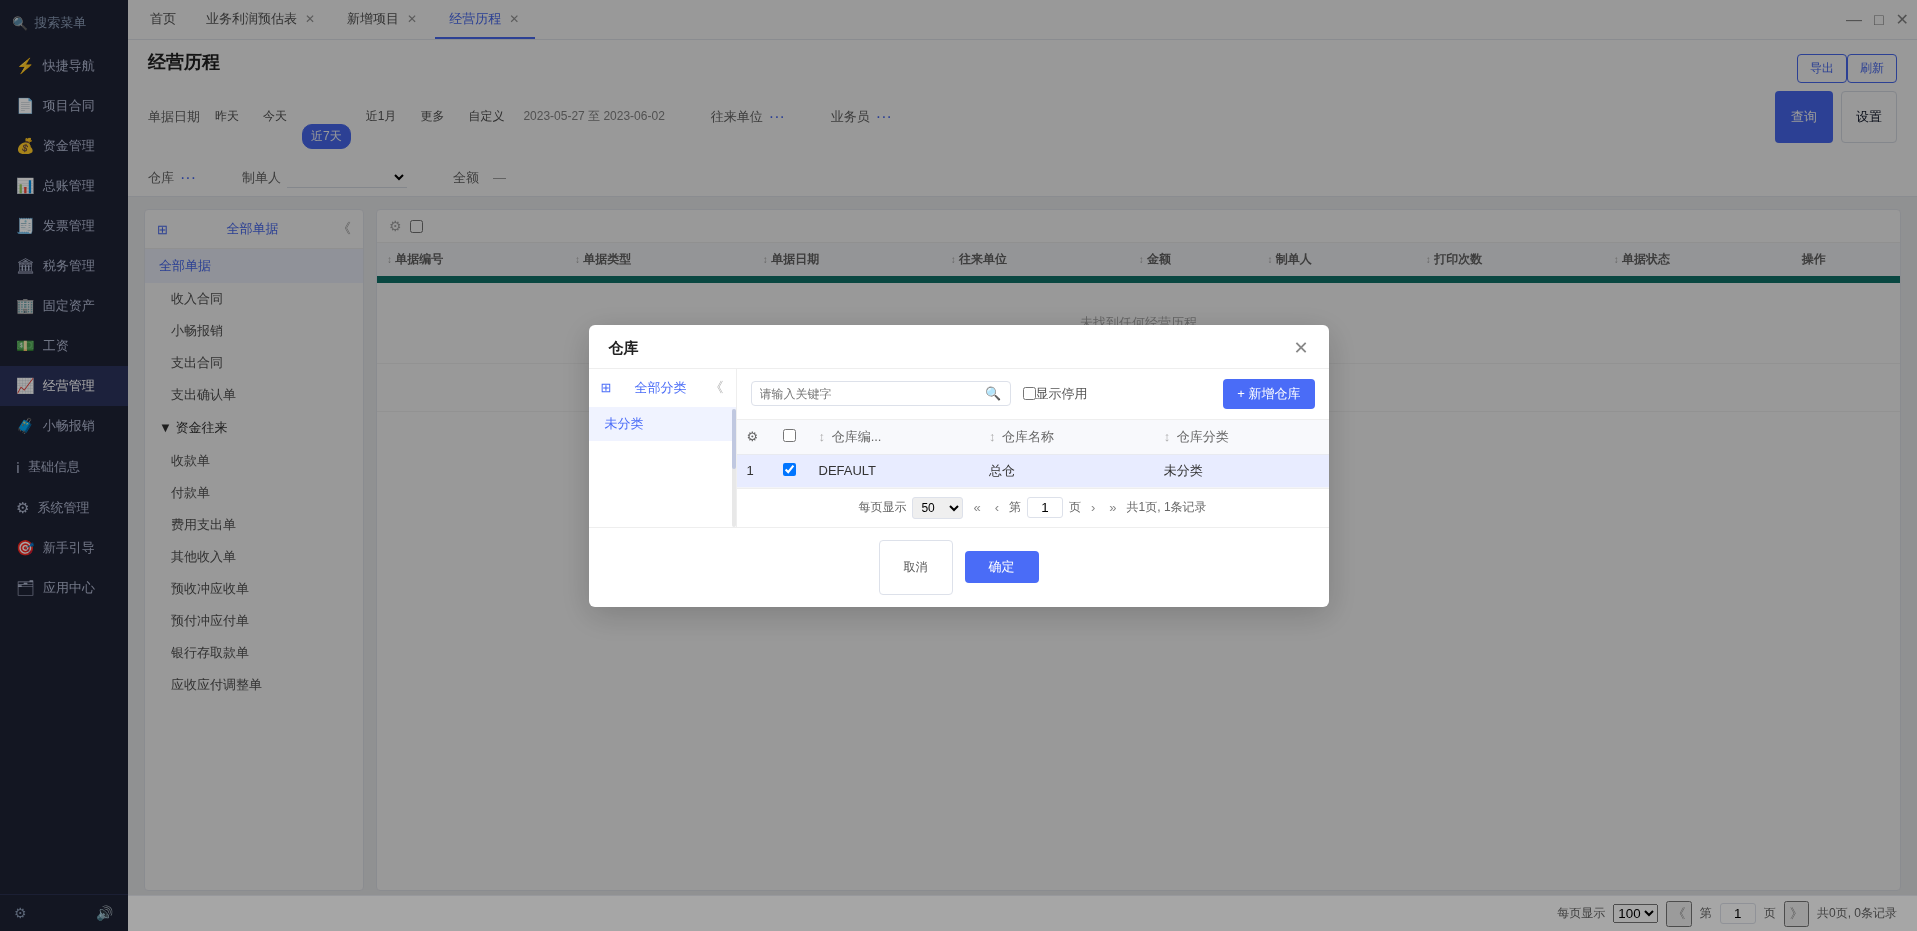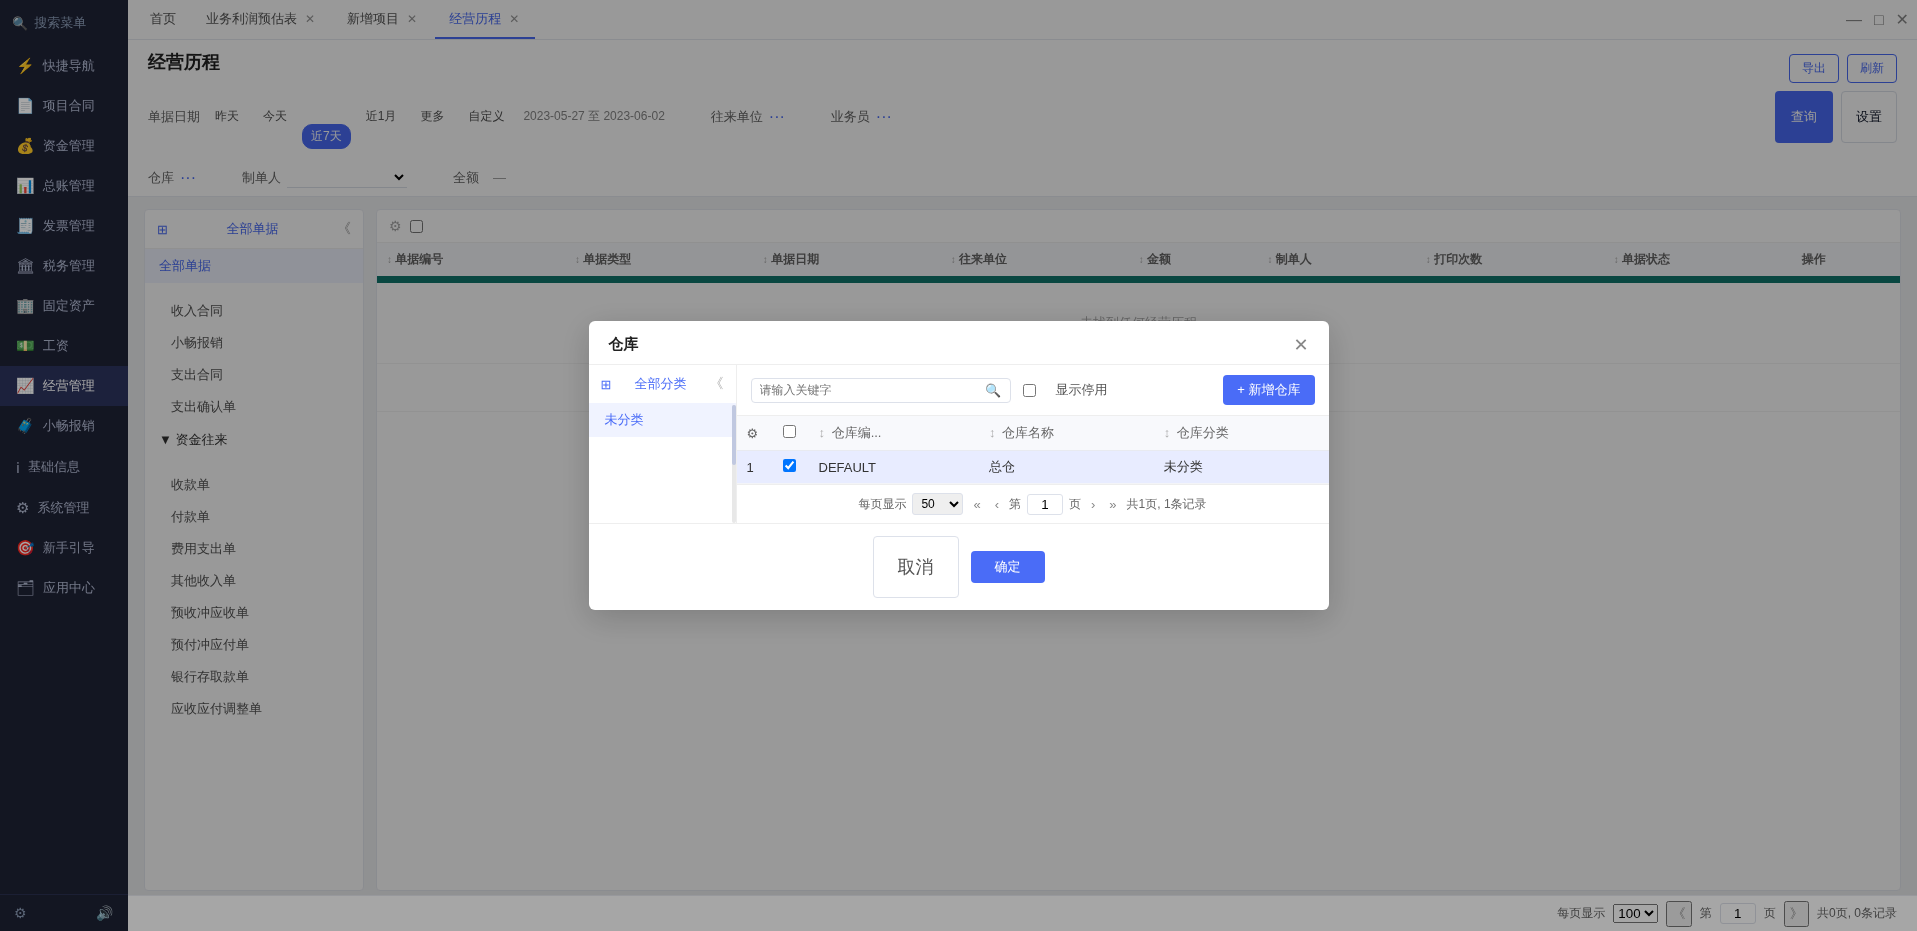--- a/index.html
+++ b/index.html
@@ -88,21 +88,21 @@
     .left-panel-header {
       display: flex; align-items: center; justify-content: space-between;
       padding: 10px 12px; border-bottom: 1px solid #f0f0f0;
     }
     .left-panel-title { color: #4a6cf7; font-size: 13px; font-weight: 500; }
     .collapse-btn { cursor: pointer; color: #999; font-size: 14px; }
     .category-item {
       padding: 8px 14px; font-size: 13px; color: #333; cursor: pointer;
     }
     .category-item.active { color: #4a6cf7; background: #f0f3ff; }
-    .sub-menu { padding-left: 12px; margin-top: 12px; }
+    .sub-menu { padding-left: 12px; }
     .sub-item { padding: 7px 14px; font-size: 13px; color: #555; cursor: pointer; }
 
     
     .right-panel {
       position: absolute; left: 248px; right: 16px; top: 12px; bottom: 40px;
       background: #fff; border-radius: 4px; border: 1px solid #e8eaf0;
     }
     .table-toolbar {
       display: flex; align-items: center; gap: 8px; padding: 8px 12px;
       border-bottom: 1px solid #f0f0f0;
@@ -178,21 +178,21 @@
     }
     .modal-search {
       display: flex; align-items: center; border: 1px solid #dde1ea;
       border-radius: 4px; padding: 4px 8px; flex: 1; max-width: 260px; justify-content: flex-end;
     }
     .modal-search input {
       border: none; outline: none; font-size: 12px; color: #555;
       width: 100%; background: transparent;
     }
     .modal-search-icon { color: #aaa; font-size: 13px; margin-left: 4px; }
-    .modal-checkbox-label { display: flex; align-items: center; gap: 20px; font-size: 13px; color: #555; cursor: pointer; }
+    .modal-checkbox-label { display: flex; align-items: center; gap: 0; font-size: 13px; color: #555; cursor: pointer; }
     .modal-add-btn { background: #4a6cf7; color: #fff; border: none; padding: 6px 14px; border-radius: 4px; cursor: pointer; font-size: 13px; margin-left: auto; }
 
     
     .modal-table-wrap { flex: 1; overflow-y: auto; }
     .modal-table { width: 100%; border-collapse: collapse; font-size: 13px; }
     .modal-table th {
       background: #f8f9fc; border-bottom: 1px solid #e8eaf0;
       padding: 8px 10px; text-align: left; color: #666; font-weight: 500;
       position: sticky; top: 0;
     }
@@ -208,21 +208,21 @@
     }
     .modal-pagination input { width: 36px; text-align: center; border: 1px solid #dde1ea; border-radius: 3px; padding: 2px 4px; }
     .modal-pagination select { border: 1px solid #dde1ea; border-radius: 3px; padding: 2px 4px; font-size: 12px; }
     .page-btn { cursor: pointer; color: #888; padding: 2px 4px; border: none; background: none; font-size: 13px; }
 
     
     .modal-footer {
       display: flex; align-items: center; justify-content: center;
       gap: 12px; padding: 12px 20px; border-top: 1px solid #eee;
     }
-    .btn-cancel { background: #fff; color: #555; border: 1px solid #dde1ea; padding: 18px 24px; border-radius: 4px; cursor: pointer; font-size: 18px; }
+    .btn-cancel { background: #fff; color: #555; border: 1px solid #dde1ea; padding: 18px 24px; border-radius: 4px; cursor: pointer; font-size: 12px; }
     .btn-confirm { background: #4a6cf7; color: #fff; border: none; padding: 7px 24px; border-radius: 4px; cursor: pointer; font-size: 13px; }
 
     
     .bg-dim { filter: brightness(0.92); pointer-events: none; }
   </style>
 </head>
 <body>
 
 <div class="sidebar">
   <div class="sidebar-search">
@@ -312,21 +312,21 @@
     <div class="tab-window-controls">
       <span>—</span>
       <span>□</span>
       <span>✕</span>
     </div>
   </div>
 
   <div class="page-header">
     <div style="display:flex; align-items:flex-start; justify-content:space-between;">
       <h1 class="page-title">经营历程</h1>
-      <div style="display:flex; gap:8px; padding-top:4px;">
+      <div style="display:flex; padding-top:4px;">
         <button class="btn-outline">导出</button>
         <button class="btn-outline">刷新</button>
       </div>
     </div>
     <div class="filter-row">
       <div class="filter-group">
         <span class="filter-label">单据日期</span>
         <button class="date-btn">昨天</button>
         <button class="date-btn">今天</button>
         <button class="date-btn active">近7天</button>

